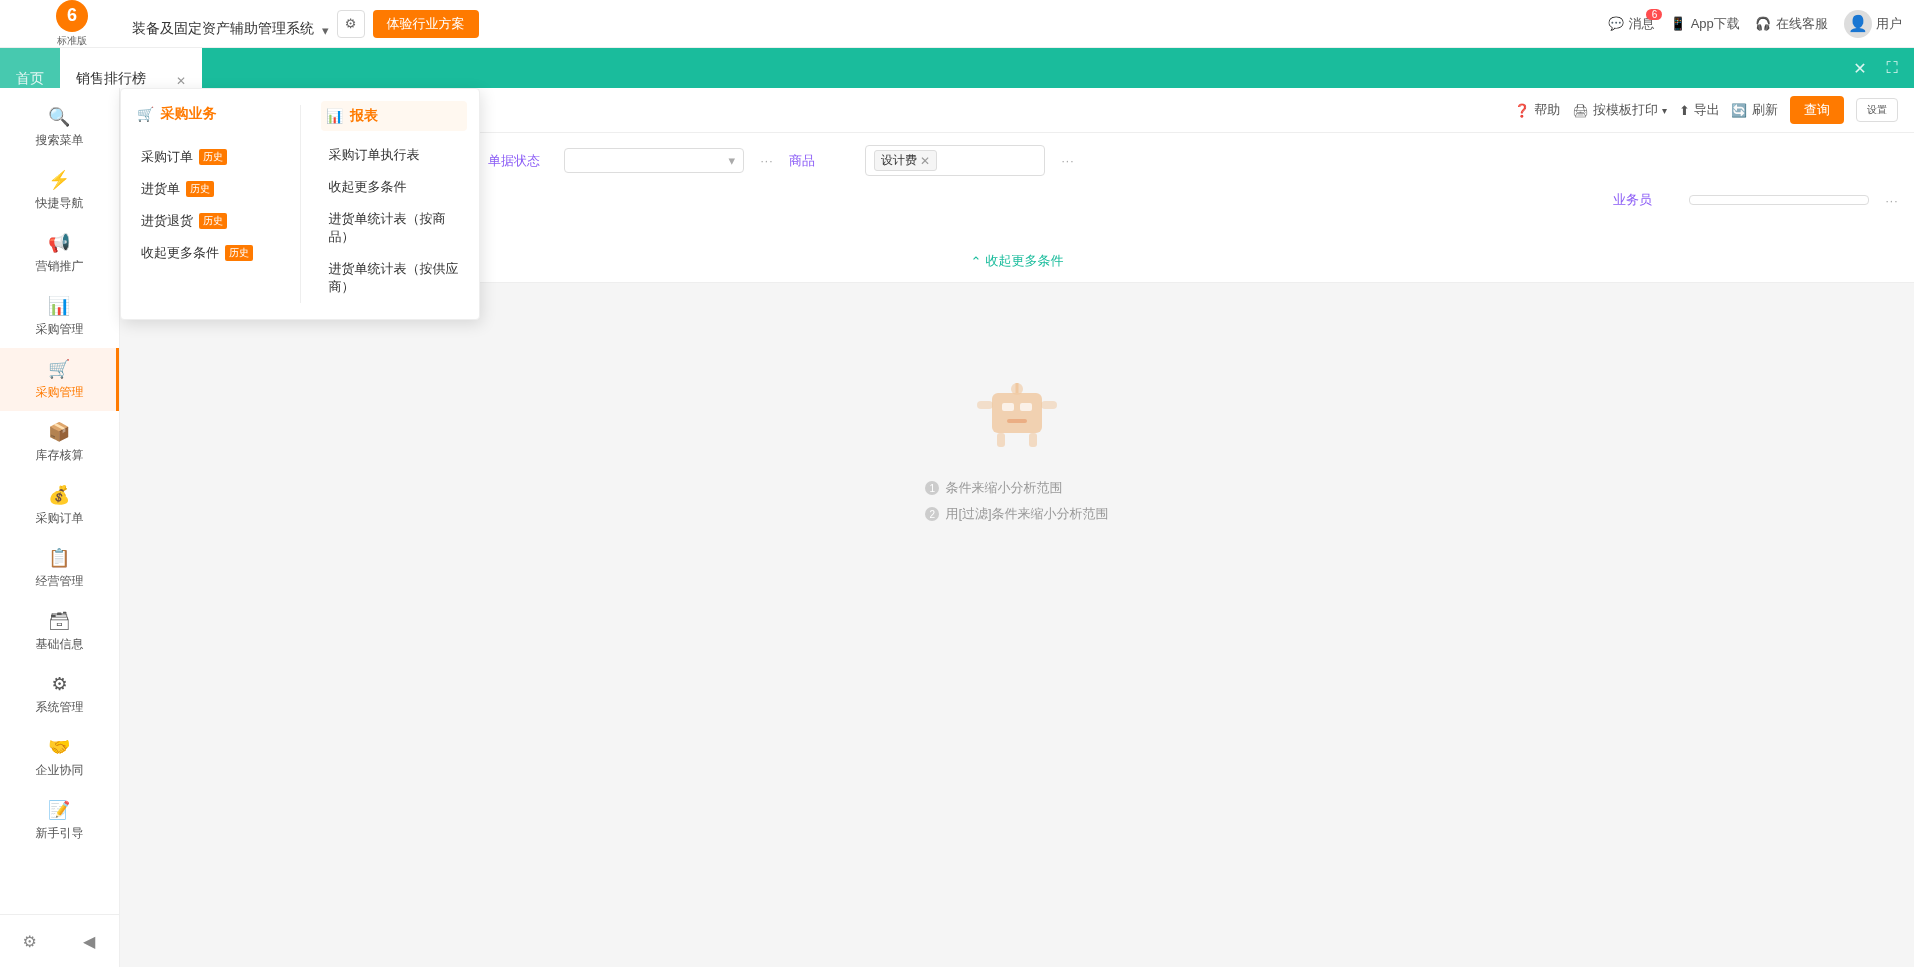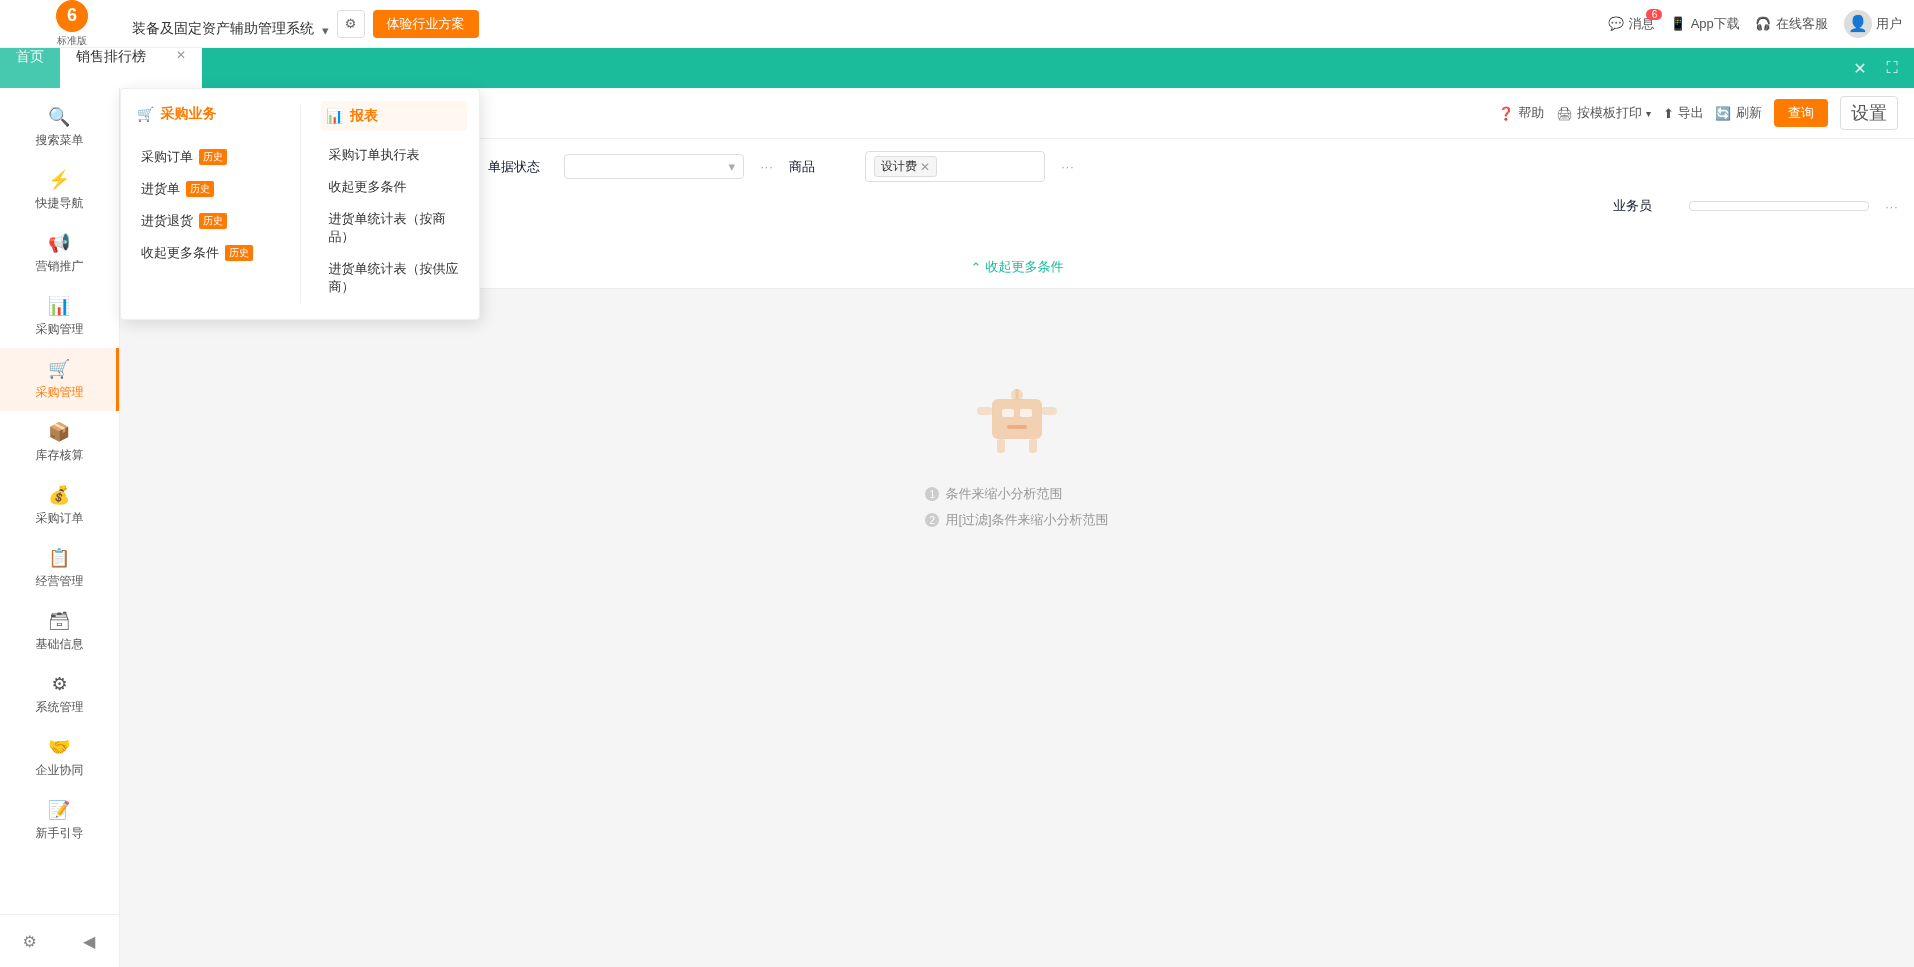--- a/index.html
+++ b/index.html
@@ -94,21 +94,21 @@
       height: 40px;
       background: #1abc9c;
       display: flex;
       align-items: stretch;
       padding: 0;
       position: relative;
       z-index: 99;
     }
     .tab-item {
       display: flex;
-      align-items: flex-start;
+      align-items: flex-end;
       padding: 0 16px;
       cursor: pointer;
       font-size: 14px;
       color: rgba(255,255,255,0.85);
       position: relative;
     }
     .tab-item.active {
       background: #fff;
       color: #333;
       gap: 24px;
@@ -220,40 +220,40 @@
       padding: 5px 14px;
       cursor: pointer;
       font-size: 13px;
     }
     .toolbar-btn-outline {
       border: 1px solid #ddd;
       background: #fff;
       border-radius: 4px;
       padding: 4px 10px;
       cursor: pointer;
-      font-size: 18px;
+      font-size: 10px;
       color: #555;
     }
 
     
     .filter-area {
       background: #fff;
       padding: 12px 16px;
       border-bottom: 1px solid #eee;
     }
     .filter-row {
       display: flex;
       align-items: center;
       gap: 16px;
       margin-bottom: 10px;
     }
     .filter-row:last-child { margin-bottom: 0; }
     .filter-label {
       font-size: 13px;
-      color: #0f172a;
+      color: #8b5cf6;
       min-width: 60px;
     }
     .filter-control {
       display: flex;
       align-items: center;
       border: 1px solid #ddd;
       border-radius: 4px;
       padding: 4px 8px;
       background: #fff;
       min-width: 180px;

